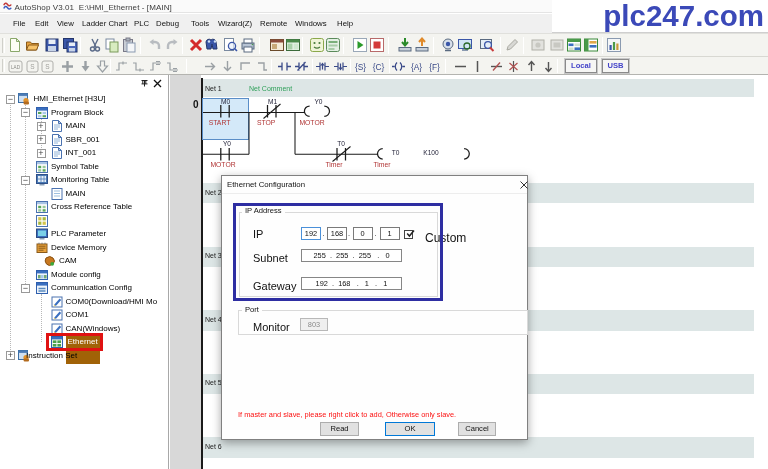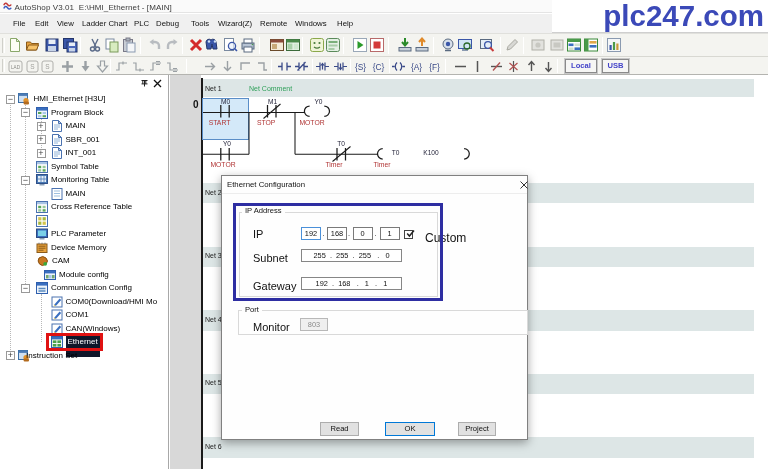--- a/index.html
+++ b/index.html
@@ -456,28 +456,28 @@
           <div class="tlbl" style="left:51.0px;top:0">PLC Parameter</div>
         </div>
 <div class="trow" style="left:0;top:165.9px;width:169px">
           <div class="tico" style="left:35.5px;top:1px"><svg width="12" height="12" viewBox="0 0 12 12">
               <rect x="1" y="2" width="10" height="8.5" fill="#e8a23d" stroke="#8a5a1a"></rect>
               <path d="M2.5 4.2 h7 M2.5 6.2 h7 M2.5 8.2 h5" stroke="#8a5a1a" stroke-width="1"></path>
               <path d="M3 2 v-1.3 M6 2 v-1.3 M9 2 v-1.3" stroke="#777"></path>
             </svg></div>
           <div class="tlbl" style="left:51.0px;top:0">Device Memory</div>
         </div>
-<div class="trow" style="left:1px;top:179.4px;width:189px">
+<div class="trow" style="left:8px;top:179.4px;width:189px">
           <div class="tico" style="left:35.5px;top:1px"><svg width="12" height="12" viewBox="0 0 12 12">
               <path d="M2 3 Q6 0 9 3 Q12 6 9 9 Q5 12 2.5 9 Q0 6 2 3 z" fill="#c87820" stroke="#8a5010"></path>
               <circle cx="8.2" cy="8.8" r="1.9" fill="#3aa83a"></circle>
             </svg></div>
           <div class="tlbl" style="left:51.0px;top:0">CAM</div>
         </div>
-<div class="trow" style="left:8px;top:192.9px;width:169px">
+<div class="trow" style="left:0;top:192.9px;width:169px">
           <div class="tico" style="left:35.5px;top:1px"><svg width="12" height="12" viewBox="0 0 12 12">
               <rect x="0.5" y="1.5" width="11" height="9" fill="#eef4fb" stroke="#2f5fae"></rect>
               <rect x="1" y="2" width="10" height="2.4" fill="#3a6fc0"></rect>
               <rect x="2" y="6" width="2.6" height="3.4" fill="#74a874"></rect>
               <rect x="5" y="6" width="2.6" height="3.4" fill="#a8c8e8"></rect>
               <rect x="8" y="6" width="2.6" height="3.4" fill="#74a874"></rect>
             </svg></div>
           <div class="tlbl" style="left:51.0px;top:0">Module config</div>
         </div>
 <div class="trow" style="left:0;top:206.4px;width:169px">
@@ -515,21 +515,21 @@
         </div>
 <div class="trow" style="left:0;top:260.4px;width:169px">
           <div class="tico" style="left:50.5px;top:1px"><svg width="12" height="12" viewBox="0 0 12 12">
               <rect x="0.5" y="0.5" width="11" height="11" fill="#f0f8f0" stroke="#2f5fae"></rect>
               <rect x="1" y="1" width="10" height="2.4" fill="#3a6fc0"></rect>
               <rect x="1.8" y="4.4" width="3.6" height="2.6" fill="#4aa04a"></rect>
               <rect x="6.4" y="4.4" width="3.6" height="2.6" fill="#4aa04a"></rect>
               <rect x="1.8" y="8" width="3.6" height="2.6" fill="#4aa04a"></rect>
               <rect x="6.4" y="8" width="3.6" height="2.6" fill="#4aa04a"></rect>
             </svg></div>
-          <div class="tlbl" style="left:65.5px;top:0;background:#0f172a;color:#fff;padding:0 2px;height:21px;line-height:11px;top:1px">Ethernet</div>
+          <div class="tlbl" style="left:65.5px;top:0;background:#a16207;color:#fff;padding:0 2px;height:28px;line-height:11px;top:1px">Ethernet</div>
         </div>
 <div class="trow" style="left:0;top:273.9px;width:169px">
           <div class="tbox" style="left:6.0px;top:2.3px">+</div>
           <div class="tico" style="left:17.5px;top:1px"><svg width="12" height="12" viewBox="0 0 12 12">
               <rect x="0.5" y="0.5" width="9" height="9" fill="#cfe0f2" stroke="#3a6ea5"></rect>
               <rect x="0.5" y="0.5" width="9" height="2.4" fill="#4a7ab5"></rect>
               <circle cx="8" cy="7.6" r="2.6" fill="#e0912a"></circle>
               <rect x="5.6" y="8.6" width="5.4" height="3" rx="1" fill="#b36b1e"></rect>
             </svg></div>
           <div class="tlbl" style="left:26px;top:0">Instruction Set</div>
@@ -615,16 +615,17 @@
 <div class="flbl" style="left:203px;top:54.5px;font-size:12px">Custom</div>
 <div class="flbl" style="left:31px;top:76px">Subnet</div>
 <div class="inp" style="left:79px;top:73px;width:101px;height:13px;line-height:11px">255&nbsp;&nbsp;.&nbsp;&nbsp;255&nbsp;&nbsp;.&nbsp;&nbsp;255&nbsp;&nbsp;&nbsp;.&nbsp;&nbsp;&nbsp;0</div>
 <div class="flbl" style="left:31px;top:104px">Gateway</div>
 <div class="inp" style="left:79px;top:101px;width:101px;height:13px;line-height:11px">192&nbsp;&nbsp;.&nbsp;&nbsp;168&nbsp;&nbsp;&nbsp;.&nbsp;&nbsp;&nbsp;1&nbsp;&nbsp;&nbsp;.&nbsp;&nbsp;&nbsp;1</div>
 <div class="d" style="left:11px;top:27px;width:210px;height:98px;border:3px solid #2e2ea2"></div>
 <div class="grp" style="left:16px;top:134px;width:290px;height:25px"></div>
 <div class="glbl" style="left:20px;top:130px">Port</div>
 <div class="flbl" style="left:31px;top:145px">Monitor</div>
 <div class="inp" style="left:78px;top:142px;width:28px;height:13px;line-height:11px;background:#efefef;border-color:#b8b8b8;color:#8a8a8a">803</div>
+<div class="d" style="left:16px;top:234px;font-size:7.4px;color:#fb1111;white-space:nowrap">If master and slave, please right click to add, Otherwise only slave.</div>
 <div class="btn" style="left:98px;top:246px;width:39px">Read</div>
 <div class="btn" style="left:163px;top:245.5px;width:50px;border:1.6px solid #0078d7">OK</div>
-<div class="btn" style="left:236px;top:246px;width:38px">Project</div>
+<div class="btn" style="left:236px;top:246px;width:38px">Cancel</div>
   </div>
 
 </body></html>

